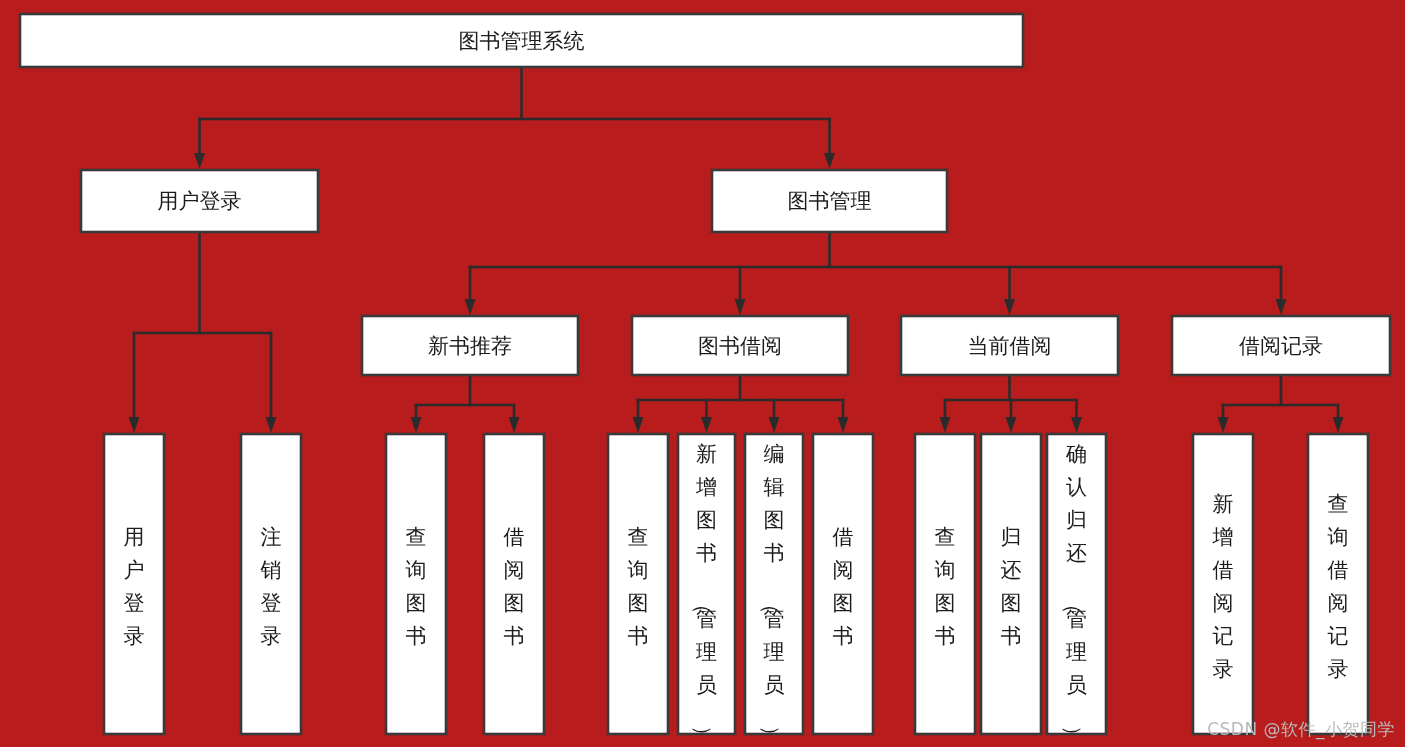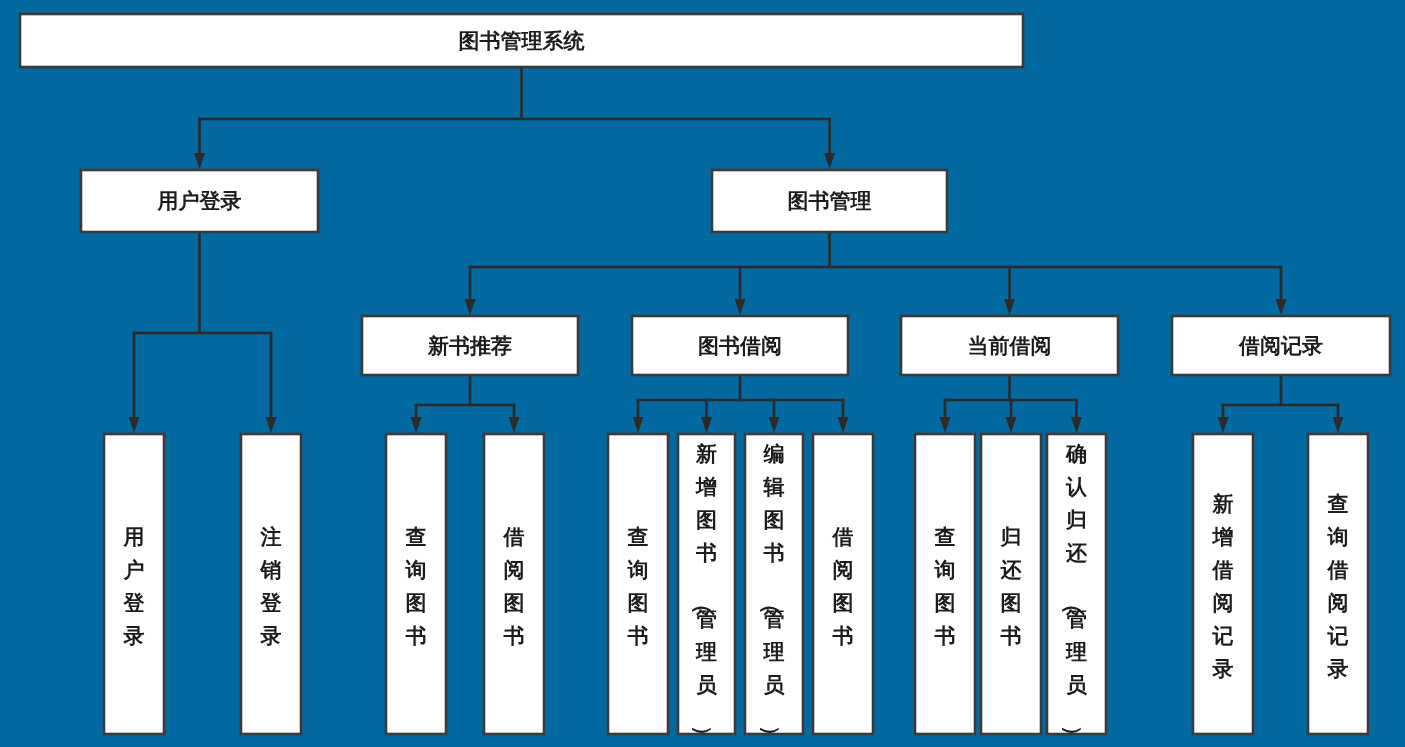--- a/index.html
+++ b/index.html
@@ -11,22 +11,21 @@
   body {
     width: 1405px;
     height: 747px;
     font-family: "DejaVu Sans", "Liberation Sans", sans-serif;
     overflow: hidden;
   }
   #diagram-root {
     position: relative;
     width: 1405px;
     height: 747px;
-    background: #0369a1;
-    font-weight: bold;
+    background: #b91c1c;
   }
   svg.diagram-canvas {
     position: absolute;
     left: 0;
     top: 0;
     width: 1405px;
     height: 747px;
     display: block;
   }
   .node-box {
@@ -219,13 +218,14 @@
           <rect class="node-box" x="1193" y="434" width="60" height="300"></rect>
           <text class="node-label-v" x="1223" y="510.74"><tspan x="1223" dy="0">新</tspan><tspan x="1223" dy="33">增</tspan><tspan x="1223" dy="33">借</tspan><tspan x="1223" dy="33">阅</tspan><tspan x="1223" dy="33">记</tspan><tspan x="1223" dy="33">录</tspan></text>
         </g>
         <g>
           <rect class="node-box" x="1308" y="434" width="60" height="300"></rect>
           <text class="node-label-v" x="1338" y="510.74"><tspan x="1338" dy="0">查</tspan><tspan x="1338" dy="33">询</tspan><tspan x="1338" dy="33">借</tspan><tspan x="1338" dy="33">阅</tspan><tspan x="1338" dy="33">记</tspan><tspan x="1338" dy="33">录</tspan></text>
         </g>
       </g>
   </svg>
 
+  <div class="watermark">CSDN @软件_小贺同学</div>
 </div>
 
 </body></html>

